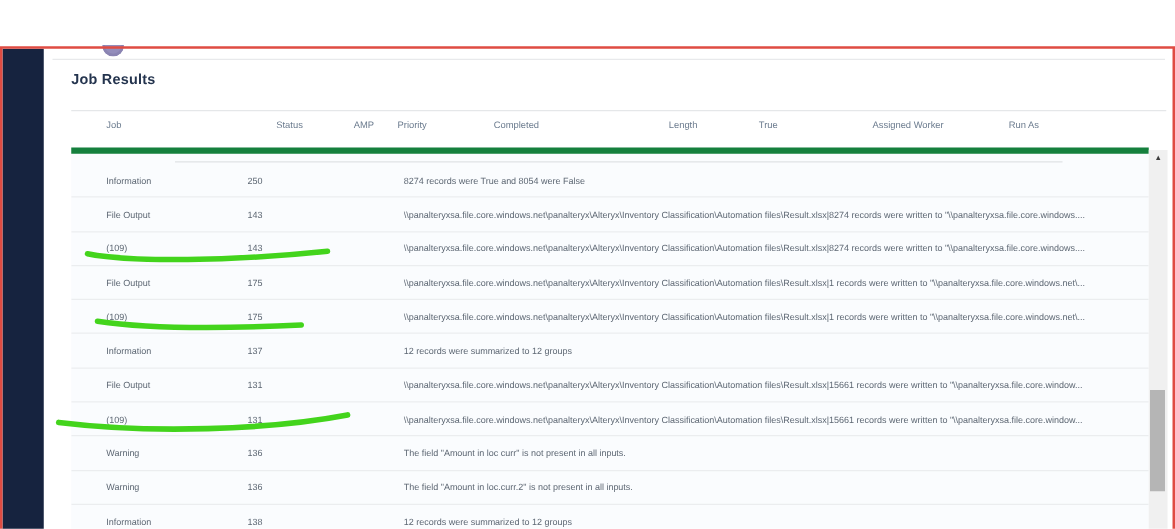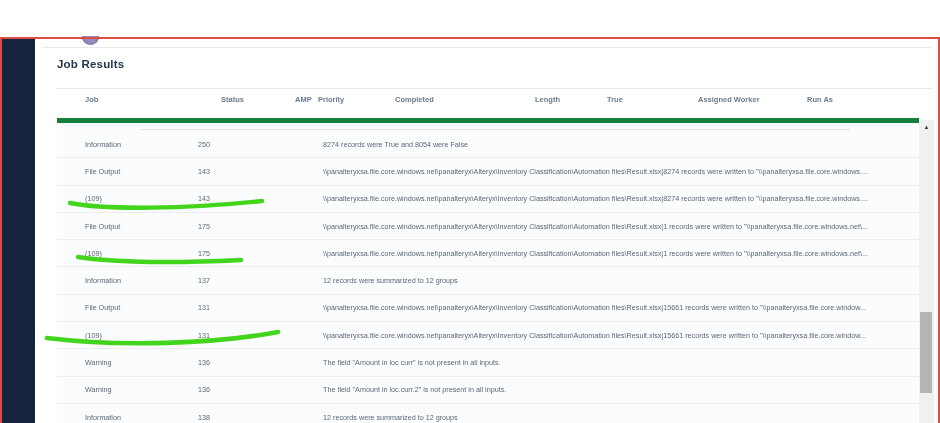--- a/index.html
+++ b/index.html
@@ -14,22 +14,22 @@
   .top-divider{position:absolute;left:42px;top:11px;width:890px;height:1px;background:#e8e9eb;}
   .step-circle{position:absolute;left:82px;top:-8px;width:17px;height:17px;border-radius:50%;
                background:#938dbb;box-shadow:inset 0 0 0 2px #8a84b2;}
 
   .page-title{position:absolute;left:57px;top:22px;font-size:11.5px;font-weight:bold;
               color:#24344e;letter-spacing:0.2px;}
 
   .header-rule{position:absolute;left:57px;top:52px;width:876px;height:1px;background:#e5e7e9;}
 
   .table-header{position:absolute;left:57px;top:59px;width:876px;height:14px;}
-  .hcol{position:absolute;top:0;font-size:7.5px;font-weight:bold;color:#6b7b8e;white-space:nowrap;}
-  .c0{left:28px}.c1{left:164px}.c2{left:238px}.c3{left:261px}.c4{left:338px}
+  .hcol{position:absolute;top:0;font-size:7.5px;font-weight:normal;color:#6b7b8e;white-space:nowrap;}
+  .c0{left:28px}.c1{left:164px}.c2{left:226px}.c3{left:261px}.c4{left:338px}
   .c5{left:478px}.c6{left:550px}.c7{left:641px}.c8{left:750px}
 
   
   .table-body{position:absolute;left:57px;top:82px;width:862px;height:336px;
               background:#fafcfe;border-top:5px solid #15803d;padding-top:8px;
               box-sizing:border-box;overflow:hidden;}
   .edge-line-top{position:absolute;left:83px;top:6px;width:710px;height:1px;background:#e0e2e5;}
   .edge-line-bottom{position:absolute;left:83px;top:331px;width:710px;height:1px;background:#e0e2e5;}
   .trow{position:relative;height:27.3px;border-bottom:1px solid #ebedef;box-sizing:border-box;}
   .trow:last-child{border-bottom:none;}

